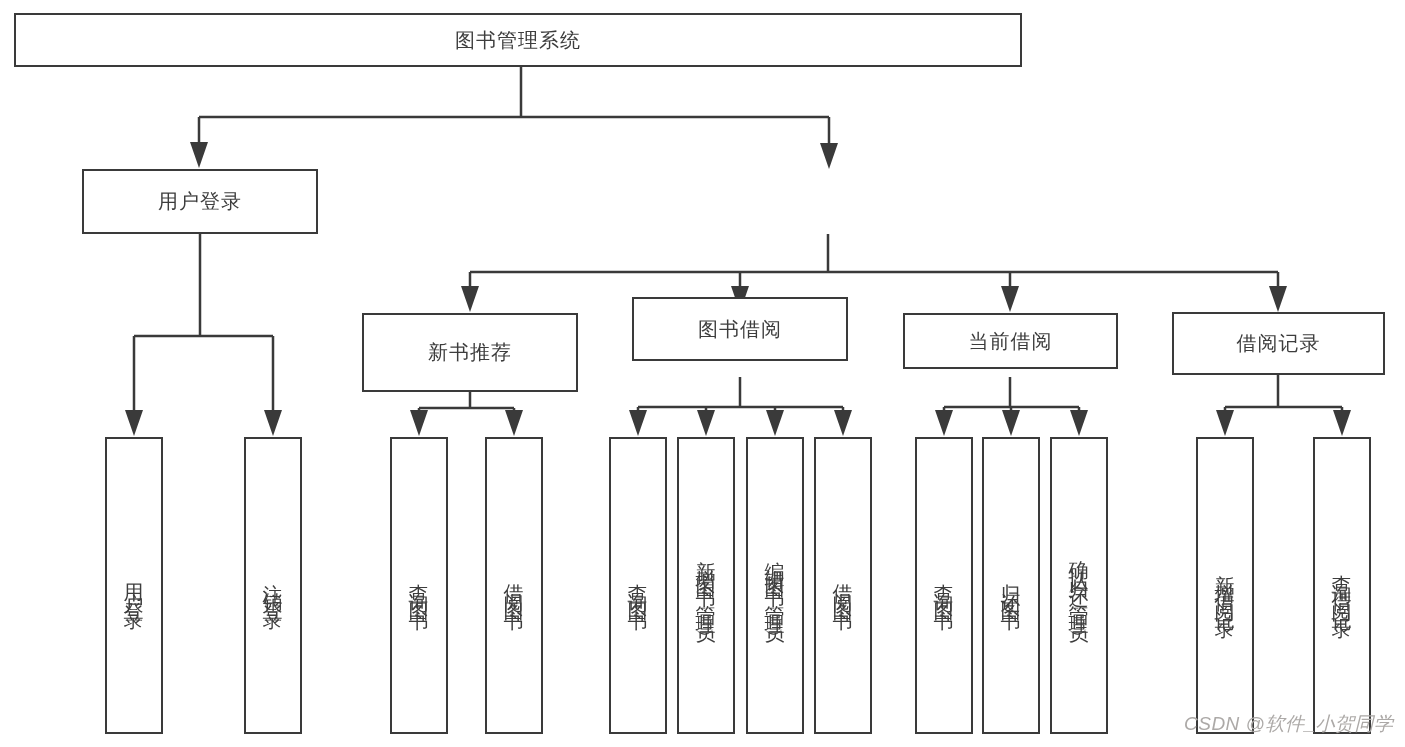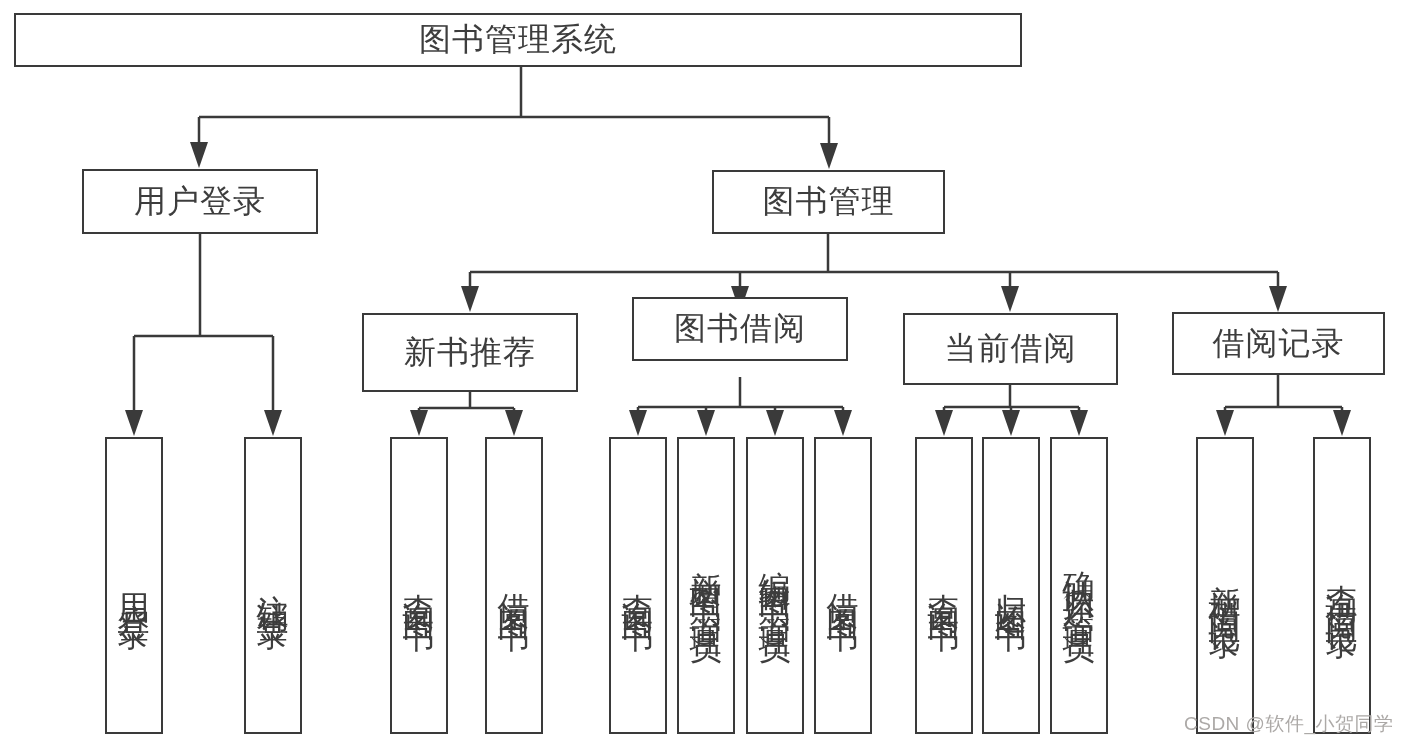--- a/index.html
+++ b/index.html
@@ -21,21 +21,21 @@
   }
   .box{
     position:absolute;
     box-sizing:border-box;
     background:var(--bg);
     border:2.5px solid var(--line);
     color:var(--text);
     display:flex;
     align-items:center;
     justify-content:center;
-    font-size:32px;
+    font-size:20px;
     letter-spacing:1px;
     white-space:nowrap;
     z-index:2;
   }
   .v{
     writing-mode:vertical-rl;
     text-orientation:mixed;
     letter-spacing:9px;
     line-height:1;
     width:58px;
@@ -45,20 +45,21 @@
   }
   .watermark{
     position:absolute;
     left:1184px;
     top:711px;
     font-size:19px;
     letter-spacing:0.5px;
     color:var(--wm);
     z-index:5;
     white-space:nowrap;
+    font-style:italic;
   }
 </style>
 </head>
 <body>
 
 <div class="stage">
 
   <svg class="connectors" width="1405" height="747" viewBox="0 0 1405 747" xmlns="http://www.w3.org/2000/svg">
     <g stroke="#3a3a3a" stroke-width="2.5" fill="none">
 
@@ -95,25 +96,24 @@
       <polygon points="1002,410 1020,410 1011,436"></polygon>
       <polygon points="1070,410 1088,410 1079,436"></polygon>
       <polygon points="1216,410 1234,410 1225,436"></polygon>
       <polygon points="1333,410 1351,410 1342,436"></polygon>
     </g>
   </svg>
 
   <div class="box" style="left:14px;top:13px;width:1008px;height:54px;">图书管理系统</div>
 
   <div class="box" style="left:82px;top:169px;width:236px;height:65px;">用户登录</div>
-  <div class="box" style="left:712px;top:170px;width:233px;height:64px;">图书管理</div>
 
   <div class="box" style="left:362px;top:313px;width:216px;height:79px;">新书推荐</div>
   <div class="box" style="left:632px;top:297px;width:216px;height:64px;">图书借阅</div>
-  <div class="box" style="left:903px;top:313px;width:215px;height:72px;">当前借阅</div>
+  <div class="box" style="left:903px;top:313px;width:215px;height:56px;">当前借阅</div>
   <div class="box" style="left:1172px;top:312px;width:213px;height:63px;">借阅记录</div>
 
   <div class="box v" style="left:105px;">用户登录</div>
   <div class="box v" style="left:244px;">注销登录</div>
 
   <div class="box v" style="left:390px;">查询图书</div>
   <div class="box v" style="left:485px;">借阅图书</div>
 
   <div class="box v" style="left:609px;">查询图书</div>
   <div class="box v" style="left:677px;">新增图书（管理员）</div>

